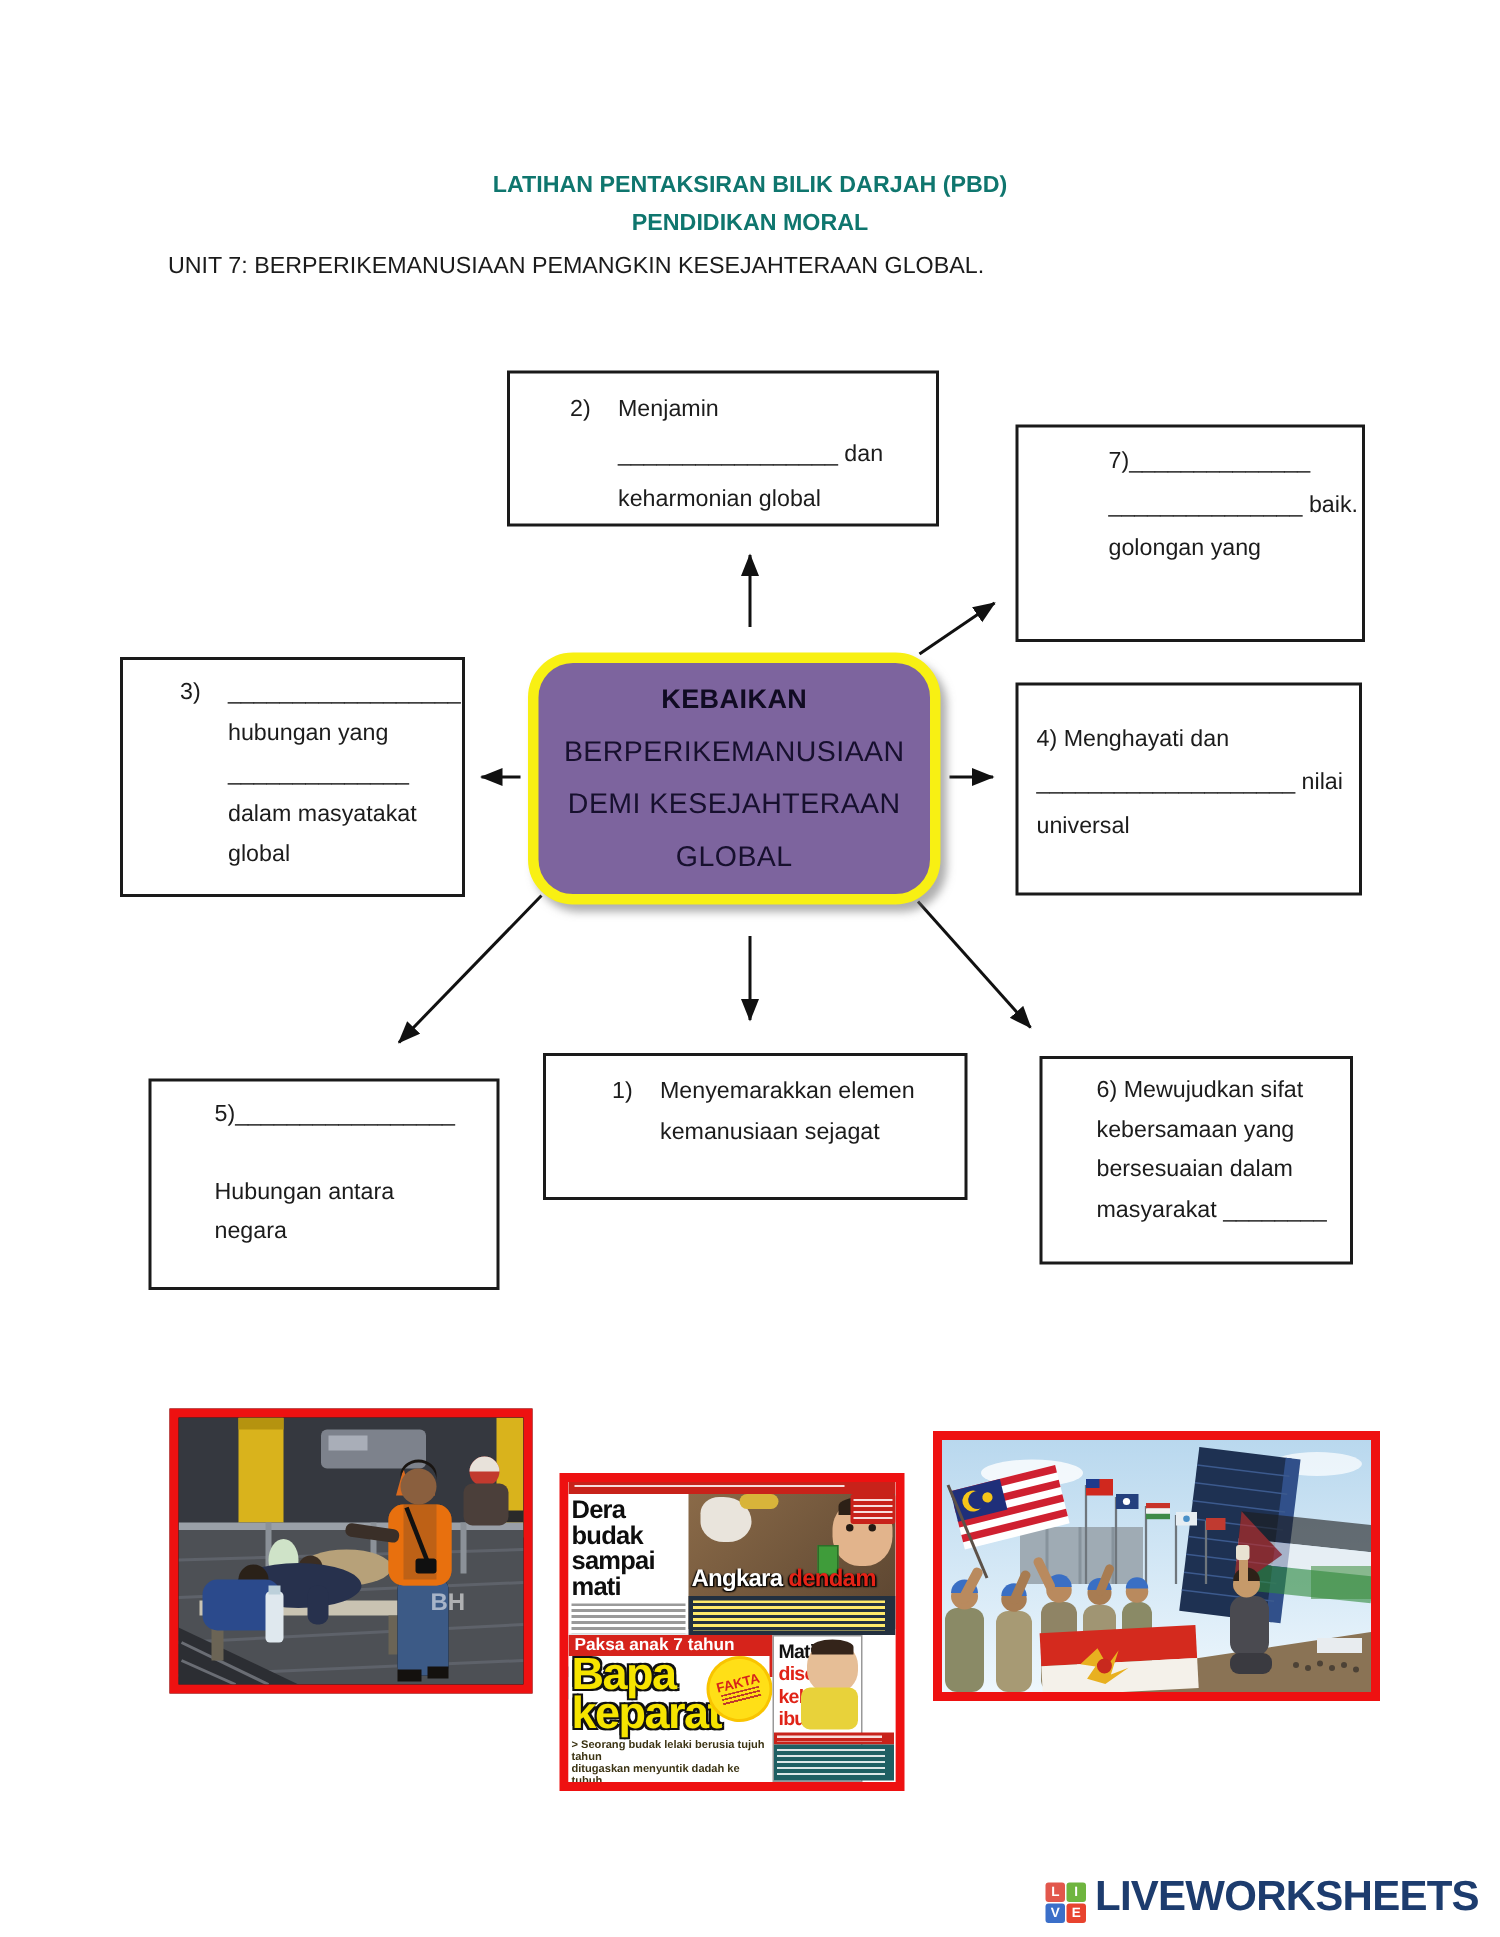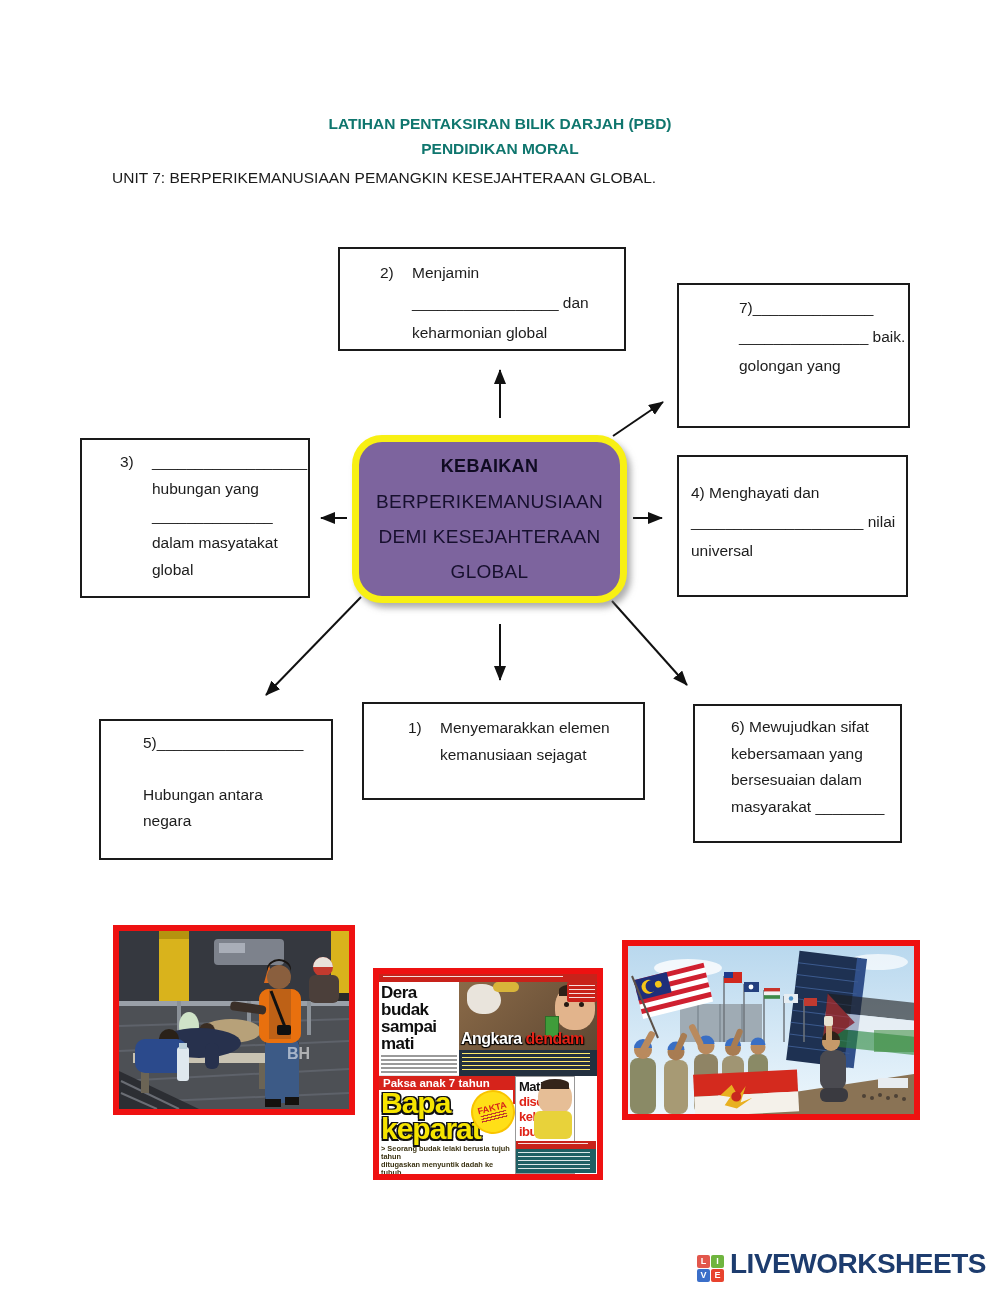--- a/index.html
+++ b/index.html
@@ -24,21 +24,21 @@
     border:7px solid #f8f013;border-radius:30px;box-sizing:border-box;
     box-shadow:4px 5px 6px rgba(110,110,110,.55);
     display:flex;flex-direction:column;justify-content:center;align-items:center;}
   .cb-line{font-size:19px;line-height:35px;color:#17102e;font-weight:500;letter-spacing:.3px;}
   .cb-line.first{font-weight:800;font-size:18px;color:#100b22;}
 
   
   svg.arrows{position:absolute;left:0;top:0;pointer-events:none;}
 
   
-  .photo{box-sizing:border-box;border:6px solid #ee1111;background:#222;overflow:hidden;}
+  .photo{box-sizing:border-box;border:6px solid #ee1111;background:#222;overflow:hidden;margin-top:14px;}
 
   
   .np{position:relative;width:218px;height:200px;background:#ffffff;font-family:"Liberation Sans",sans-serif;}
   .np .mtx{background:repeating-linear-gradient(to bottom,#9a9a9a 0 1.6px,transparent 1.6px 4px);}
   .np .mtx-w{background:repeating-linear-gradient(to bottom,rgba(255,255,255,.85) 0 1.5px,transparent 1.5px 4px);}
   .np .mtx-y{background:repeating-linear-gradient(to bottom,#ffe96a 0 1.5px,transparent 1.5px 4px);}
   .h1{font-weight:900;font-size:17px;line-height:17px;color:#0e0e0e;letter-spacing:-0.5px;}
   .bar1{background:#e3e7ea;color:#a81d14;font-weight:800;font-size:9px;line-height:10px;padding:1px 2px;}
   .angkara{font-weight:900;font-size:16px;letter-spacing:-0.5px;color:#fff;
            text-shadow:1px 1px 1px #000,-1px 1px 1px #000;}

